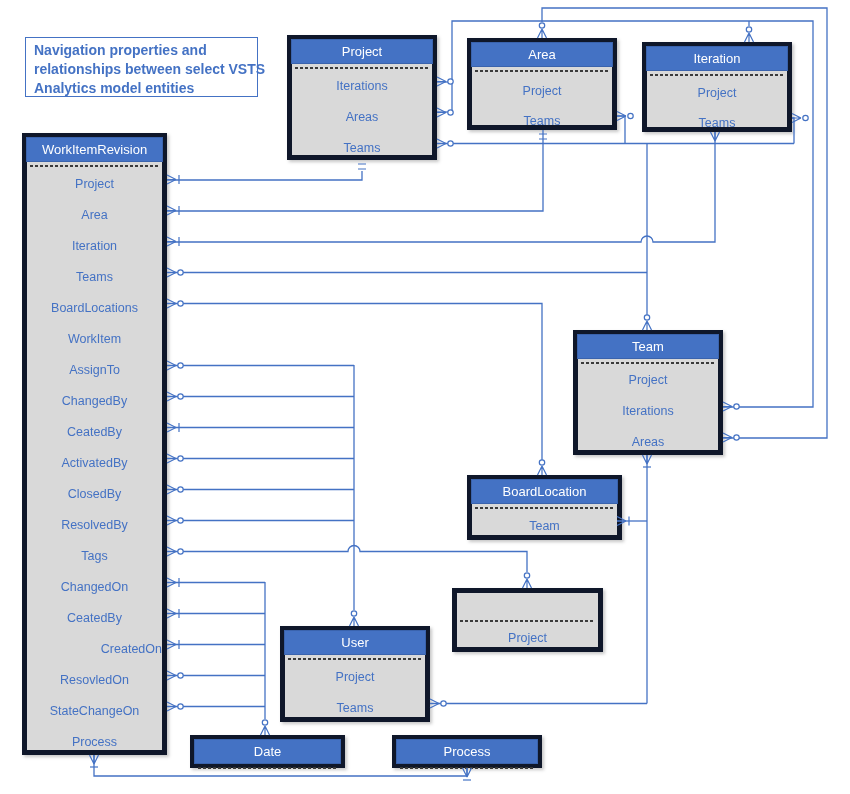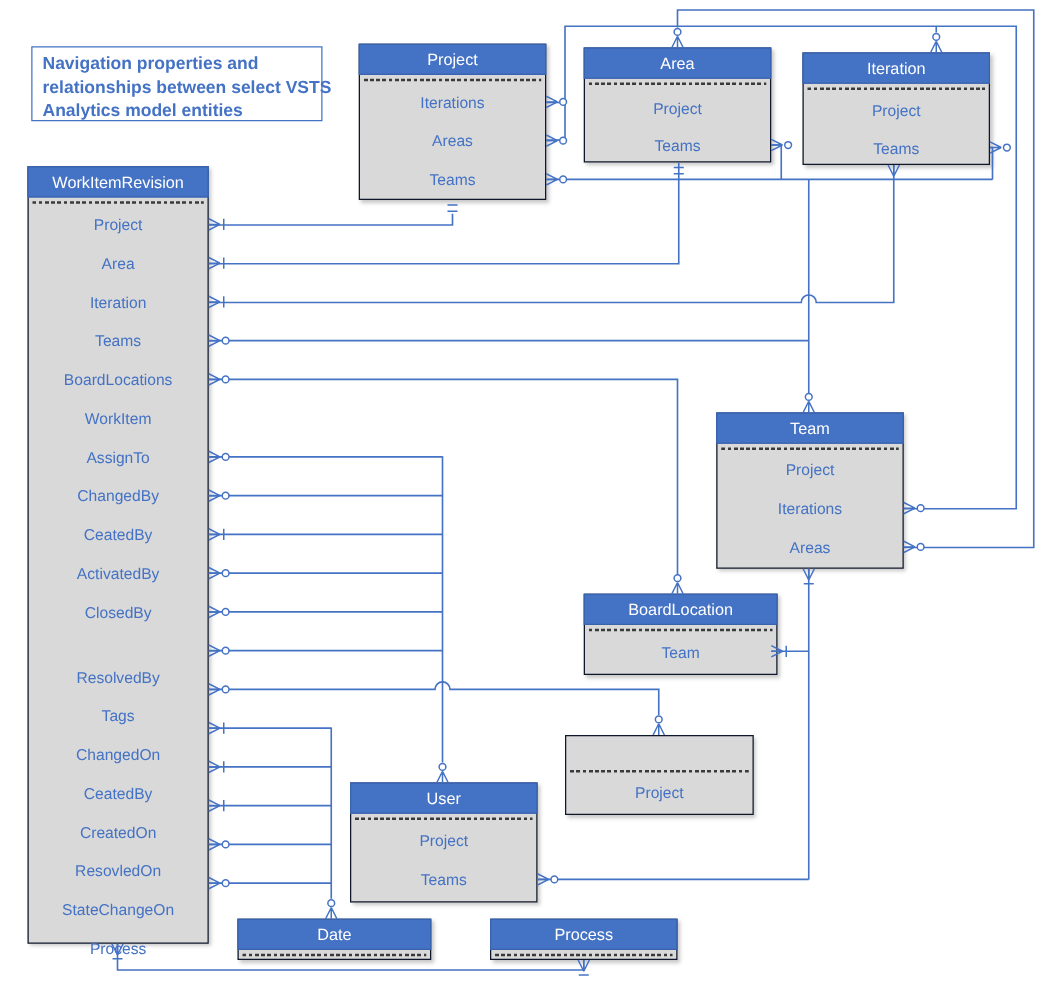--- a/index.html
+++ b/index.html
@@ -7,21 +7,21 @@
     --htext:#ffffff; --divider:#3a3a3a;
   }
   html,body{margin:0;padding:0;background:#ffffff;}
   #canvas{
     position:relative;width:850px;height:794px;background:#ffffff;overflow:hidden;
     font-family:"Liberation Sans", sans-serif;
   }
   #wires{position:absolute;left:0;top:0;z-index:3;pointer-events:none;}
   .entity{
     position:absolute;background:var(--body);
-    border:1px solid #0f172a;box-sizing:border-box;
+    border:5px solid #0f172a;box-sizing:border-box;
     box-shadow:2px 2px 3px rgba(130,130,130,.45);
     z-index:2;
     padding-left:12px;
   }
   .entity-header{
     position:absolute;left:-1px;right:-1px;top:-1px;height:25px;
     background:var(--header);border:1px solid #3a63ad;box-sizing:border-box;
     color:var(--htext);font-size:13px;line-height:24px;text-align:center;
     white-space:nowrap;overflow:hidden;
   }
@@ -62,25 +62,25 @@
           <div class="frow" style="height: 31px; line-height: 31px;">Area</div>
           <div class="frow" style="height: 31px; line-height: 31px;">Iteration</div>
           <div class="frow" style="height: 31px; line-height: 31px;">Teams</div>
           <div class="frow" style="height: 31px; line-height: 31px;">BoardLocations</div>
           <div class="frow" style="height: 31px; line-height: 31px;">WorkItem</div>
           <div class="frow" style="height: 31px; line-height: 31px;">AssignTo</div>
           <div class="frow" style="height: 31px; line-height: 31px;">ChangedBy</div>
           <div class="frow" style="height: 31px; line-height: 31px;">CeatedBy</div>
           <div class="frow" style="height: 31px; line-height: 31px;">ActivatedBy</div>
           <div class="frow" style="height: 31px; line-height: 31px;">ClosedBy</div>
-          <div class="frow" style="height: 31px; line-height: 31px; margin-top: 21px;">ResolvedBy</div>
+          <div class="frow" style="height: 31px; line-height: 31px;">ResolvedBy</div>
           <div class="frow" style="height: 31px; line-height: 31px;">Tags</div>
           <div class="frow" style="height: 31px; line-height: 31px;">ChangedOn</div>
           <div class="frow" style="height: 31px; line-height: 31px;">CeatedBy</div>
-          <div class="frow" style="height: 31px; line-height: 31px;">CreatedOn</div>
+          <div class="frow" style="height: 31px; line-height: 31px; text-align: right;">CreatedOn</div>
           <div class="frow" style="height: 31px; line-height: 31px;">ResovledOn</div>
           <div class="frow" style="height: 31px; line-height: 31px;">StateChangeOn</div>
           <div class="frow" style="height: 31px; line-height: 31px;">Process</div>
         </div>
       </div>
       <div class="entity" style="left: 287px; top: 35px; width: 150px; height: 125px;">
         <div class="entity-header">Project</div>
         <div class="divider"></div>
         <div class="rows" style="top: 31px;">
           <div class="frow" style="height: 31px; line-height: 31px;">Iterations</div>

